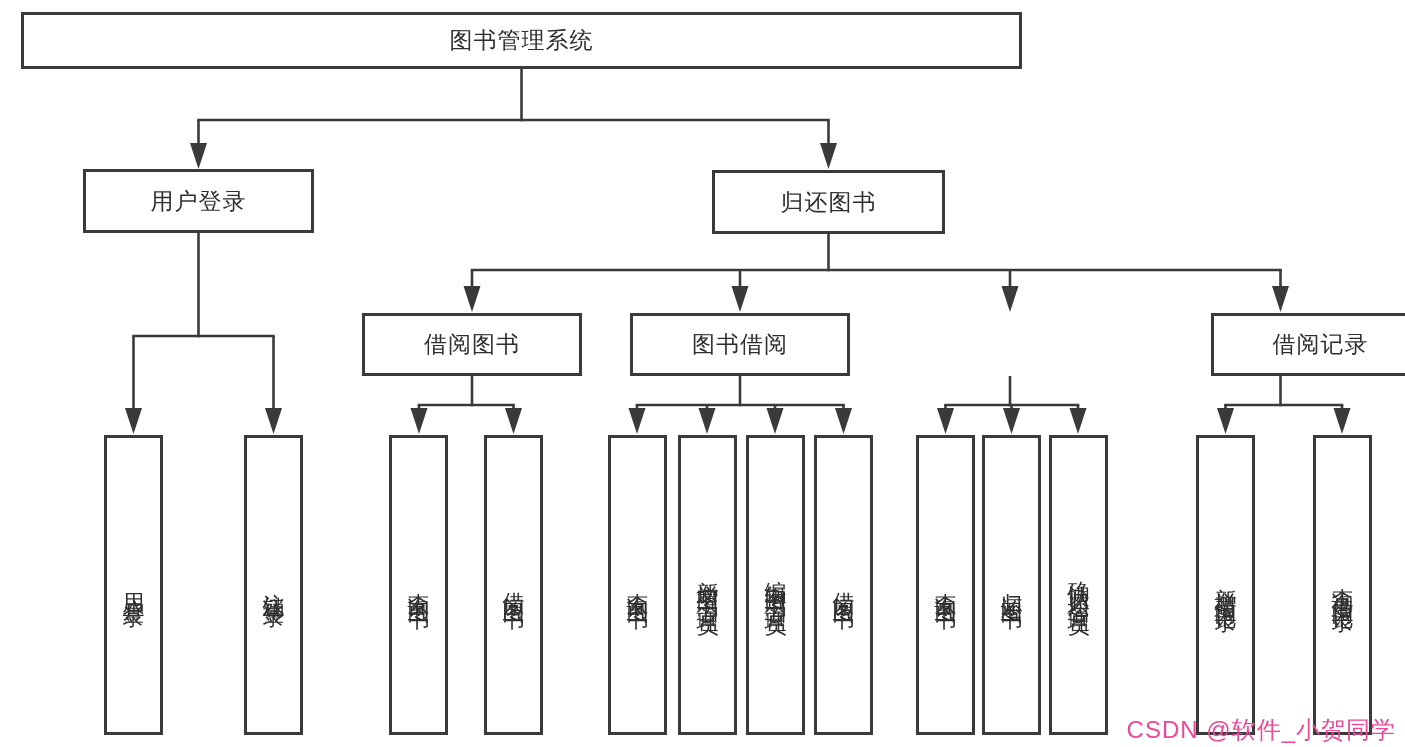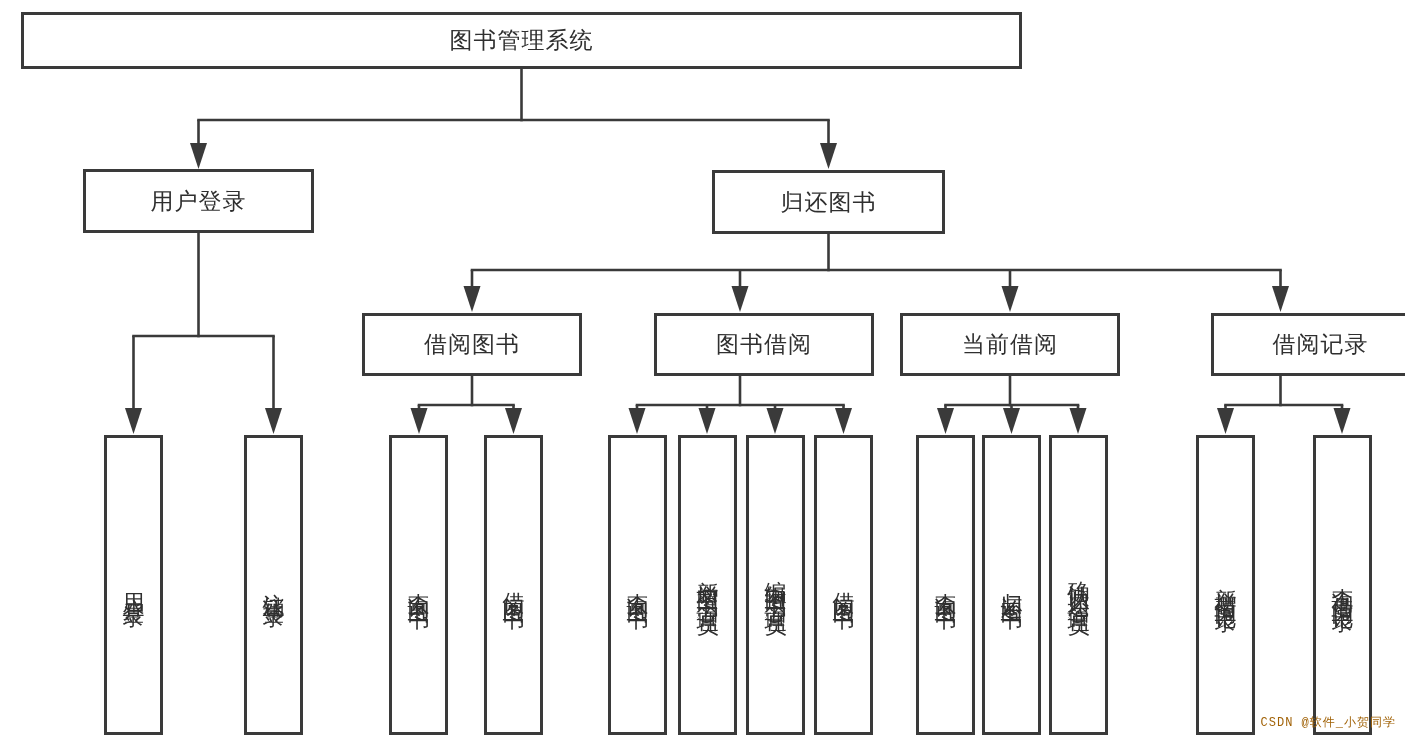--- a/index.html
+++ b/index.html
@@ -20,21 +20,21 @@
     border:3px solid #3a3a3a; background:#ffffff;
     display:flex; align-items:center; justify-content:center;
     font-size:22px; color:#2f2f2f; z-index:2;
   }
   .leaf .vtext {
     writing-mode:vertical-rl; text-orientation:mixed;
     letter-spacing:5px; line-height:1;
   }
   #watermark {
     position:absolute; top:714px; right:9px; z-index:5;
-    font-size:12px; color:#a16207; letter-spacing:1px; white-space:nowrap;font-family:Liberation Mono, monospace;
+    font-size:24px; color:#ec4899; letter-spacing:1px; white-space:nowrap;
   }
 </style>
 </head>
 <body>
 
 <div id="canvas">
 
   <svg id="connectors" viewBox="0 0 1405 747" xmlns="http://www.w3.org/2000/svg">
     <g stroke="#3a3a3a" stroke-width="2.6" fill="none">
 
@@ -115,25 +115,22 @@
   <div class="node" style="left:83px; top:169px; width:231px; height:64px;">
     <span>用户登录</span>
   </div>
   <div class="node" style="left:712px; top:170px; width:233px; height:64px;">
     <span>归还图书</span>
   </div>
 
   <div class="node" style="left:362px; top:313px; width:220px; height:63px;">
     <span>借阅图书</span>
   </div>
-  <div class="node" style="left:630px; top:313px; width:220px; height:63px;margin-left:24px;">
+  <div class="node" style="left:630px; top:313px; width:220px; height:63px;">
     <span>图书借阅</span>
-  </div>
-  <div class="node" style="left:900px; top:313px; width:220px; height:63px;">
-    <span>当前借阅</span>
   </div>
   <div class="node" style="left:1211px; top:313px; width:219px; height:63px;">
     <span>借阅记录</span>
   </div>
 
   <div class="leaf" style="left:104px;">
     <span class="vtext">用户登录</span>
   </div>
   <div class="leaf" style="left:244px;">
     <span class="vtext">注销登录</span>

